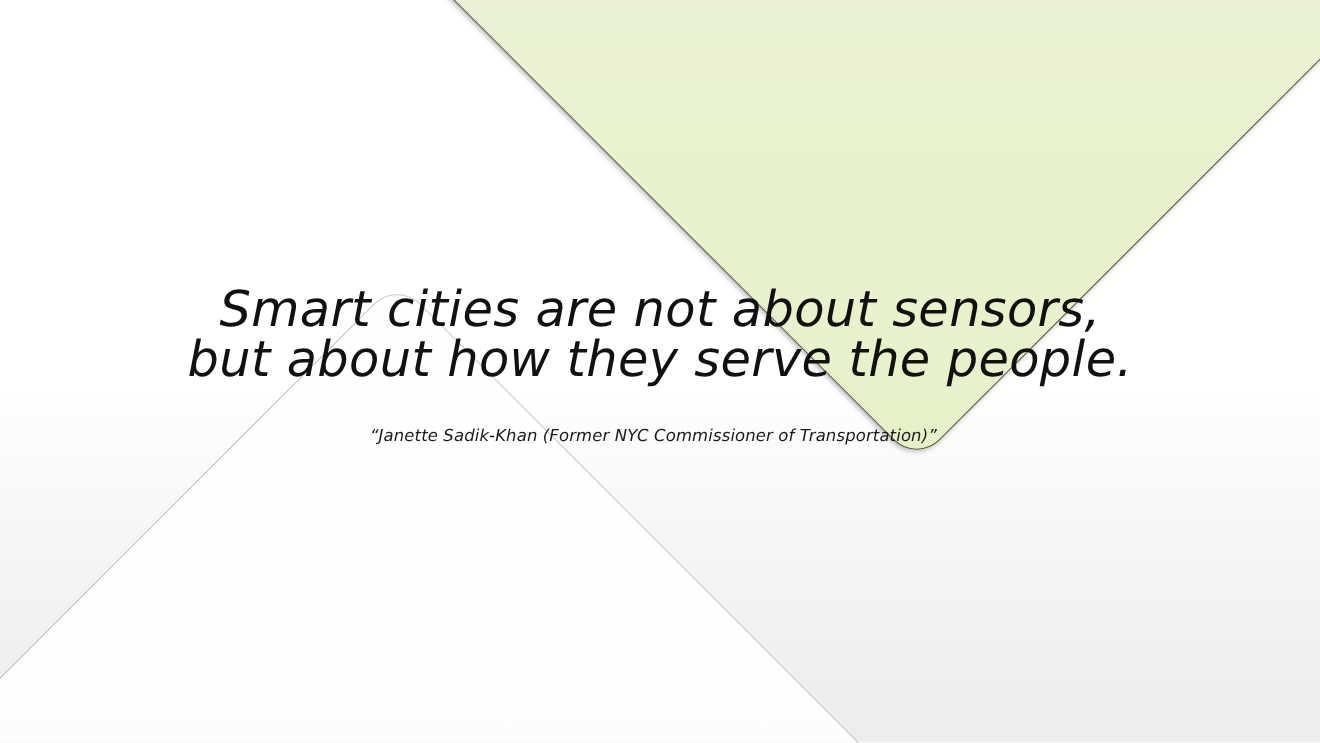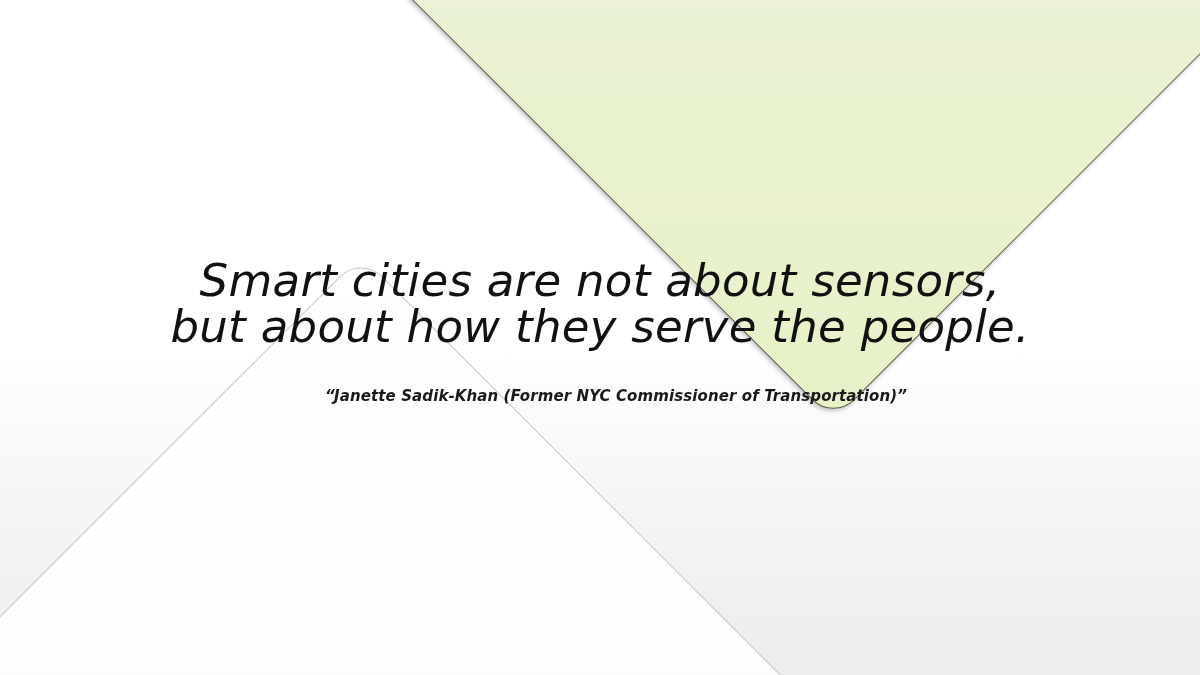--- a/index.html
+++ b/index.html
@@ -97,27 +97,27 @@
     font-weight: 400;
     font-size: 45px;
     line-height: 46px;
     letter-spacing: 0.3px;
     color: #111111;
     white-space: pre-line;
   }
 
   .attribution {
     position: absolute;
-    left: 316px;
+    left: 294px;
     top: 384px;
     width: 600px;
     text-align: center;
     font-family: "DejaVu Sans", sans-serif;
     font-style: italic;
-    font-weight: 700;
+    font-weight: 400;
     font-size: 15px;
     line-height: 24px;
     letter-spacing: 0.1px;
     color: #1a1a1a;
   }
 </style>
 </head>
 <body>
 
 <div id="slide">

